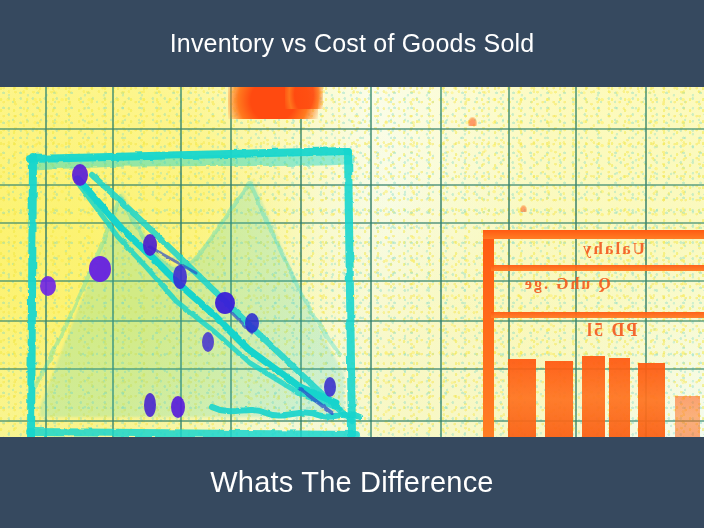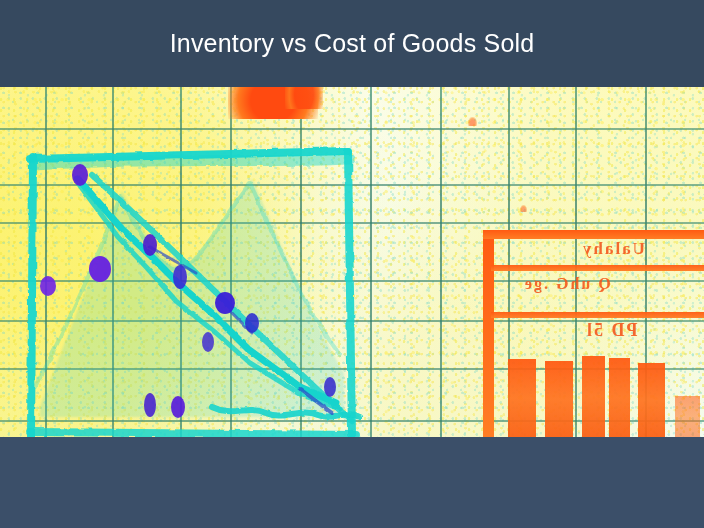--- a/index.html
+++ b/index.html
@@ -231,14 +231,17 @@
       <div class="bar" style="left:126px;top:128px;width:21px;height:79px;"></div>
       <div class="bar" style="left:155px;top:133px;width:27px;height:74px;"></div>
       <div class="bar" style="left:192px;top:166px;width:25px;height:41px;opacity:.55;"></div>
     </div>
 
     <div class="blob" style="left:468px;top:30px;width:9px;height:9px;opacity:.55;"></div>
     <div class="blob" style="left:520px;top:118px;width:7px;height:7px;opacity:.5;"></div>
 
   </div>
 
+  <div class="banner banner-bottom">
+    <div class="banner-sub">Whats The Difference</div>
+  </div>
 
 </div>
 
 </body></html>

